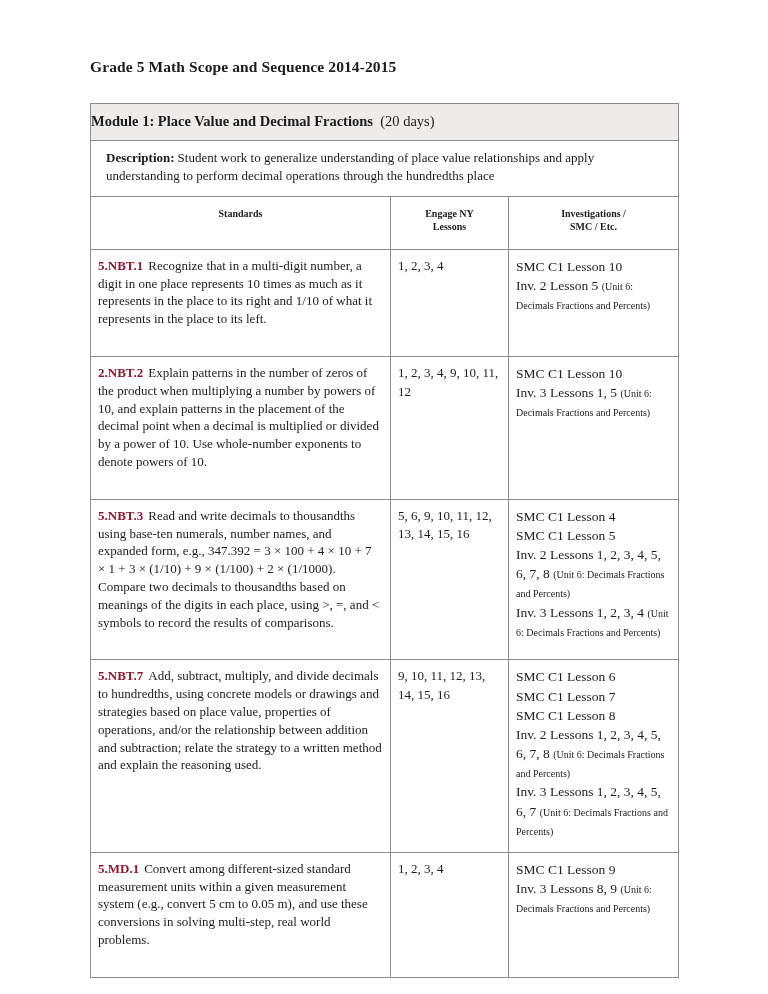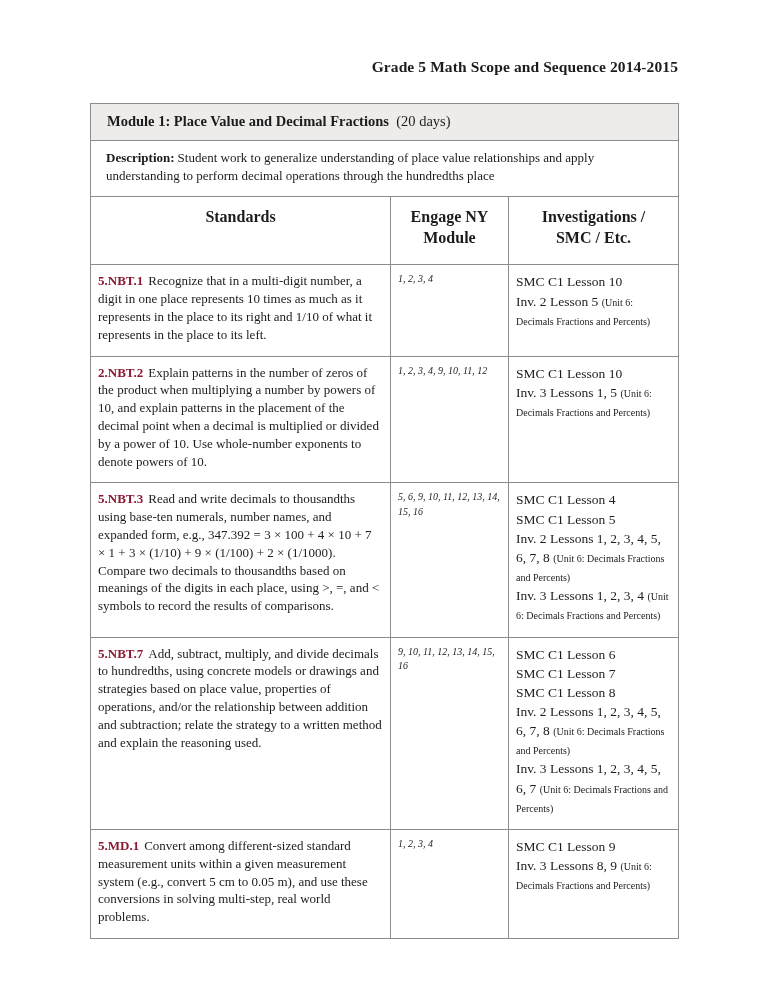--- a/index.html
+++ b/index.html
@@ -5,50 +5,50 @@
   * { margin:0; padding:0; box-sizing:border-box; }
   html,body { background:#ffffff; }
   body {
     width:768px; height:994px;
     font-family:"Liberation Serif", serif;
     color:#1c1c1c;
     overflow:hidden;
   }
   .content { padding:58px 90px 0 90px; }
   .doc-title {
-    font-size:15.5px; font-weight:bold; text-align:right;
+    font-size:15.5px; font-weight:bold; text-align:left;
     margin-bottom:27px; letter-spacing:0.1px;
   }
   table.scope {
     border-collapse:collapse; width:588px; table-layout:fixed;
   }
   .scope td, .scope th {
     border:1px solid var(--border,#8c8c8c);
     vertical-align:top;
   }
   .module-row td {
     background:var(--module_bg,#edeceа);
     background:var(--module_bg,#edecea);
-    padding:9px 8px 10px 16px;
+    padding:9px 8px 10px 0;
     font-size:14.5px;
   }
   .module-title { font-weight:bold; }
   .module-days { font-weight:normal; }
   .desc-row td { padding:8px 9px 11px 15px; font-size:13px; line-height:1.38; }
   .desc-label { font-weight:bold; margin-right:3px; }
   .scope th {
-    font-weight:bold; font-size:16px; 
+    font-weight:bold; font-size:10px; 
     padding:10px 6px 16px 6px; white-space:pre-line; line-height:1.3;
   }
-  .std-cell { padding:7px 8px 12px 7px; font-size:13px; line-height:1.37; }
+  .std-cell { padding:7px 8px 28px 7px; font-size:13px; line-height:1.37; }
   .code {
     color:var(--standard_code,#8b1a33);
     font-weight:bold; margin-right:5px;
   }
-  .engage-cell { padding:7px 5px 7px 7px; font-size:10px; line-height:1.42;font-style:italic; }
+  .engage-cell { padding:7px 5px 7px 7px; font-size:13px; line-height:1.42; }
   .inv-cell {
     padding:7px 6px 12px 7px; font-size:13.5px; line-height:1.42;
     white-space:pre-wrap;
   }
   .inv-cell .small { font-size:10px;font-family:Liberation Serif, serif; }
 </style>
 </head>
 <body>
 
 <div class="content">
@@ -63,21 +63,21 @@
     <tbody>
       <tr class="module-row">
         <td colspan="3"><span class="module-title">Module 1:  Place Value and Decimal Fractions</span>&nbsp; <span class="module-days">(20 days)</span></td>
       </tr>
       <tr class="desc-row">
         <td colspan="3"><span class="desc-label">Description:</span><span>Student work to generalize understanding of place value relationships and apply understanding to perform decimal operations through the hundredths place</span></td>
       </tr>
       <tr>
         <th>Standards</th>
         <th>Engage NY
-Module</th>
+Lessons</th>
         <th>Investigations /
 SMC / Etc.</th>
       </tr>
 
       <tr>
         <td class="std-cell"><span class="code">5.NBT.1</span><span>Recognize that in a multi-digit number, a digit in one place represents 10 times as much as it represents in the place to its right and 1/10 of what it represents in the place to its left.</span></td>
         <td class="engage-cell">1, 2, 3, 4</td>
         <td class="inv-cell"><span>SMC C1 Lesson 10
 Inv. 2 Lesson 5 </span><span class="small">(Unit 6: Decimals Fractions and Percents)</span></td>
       </tr>

